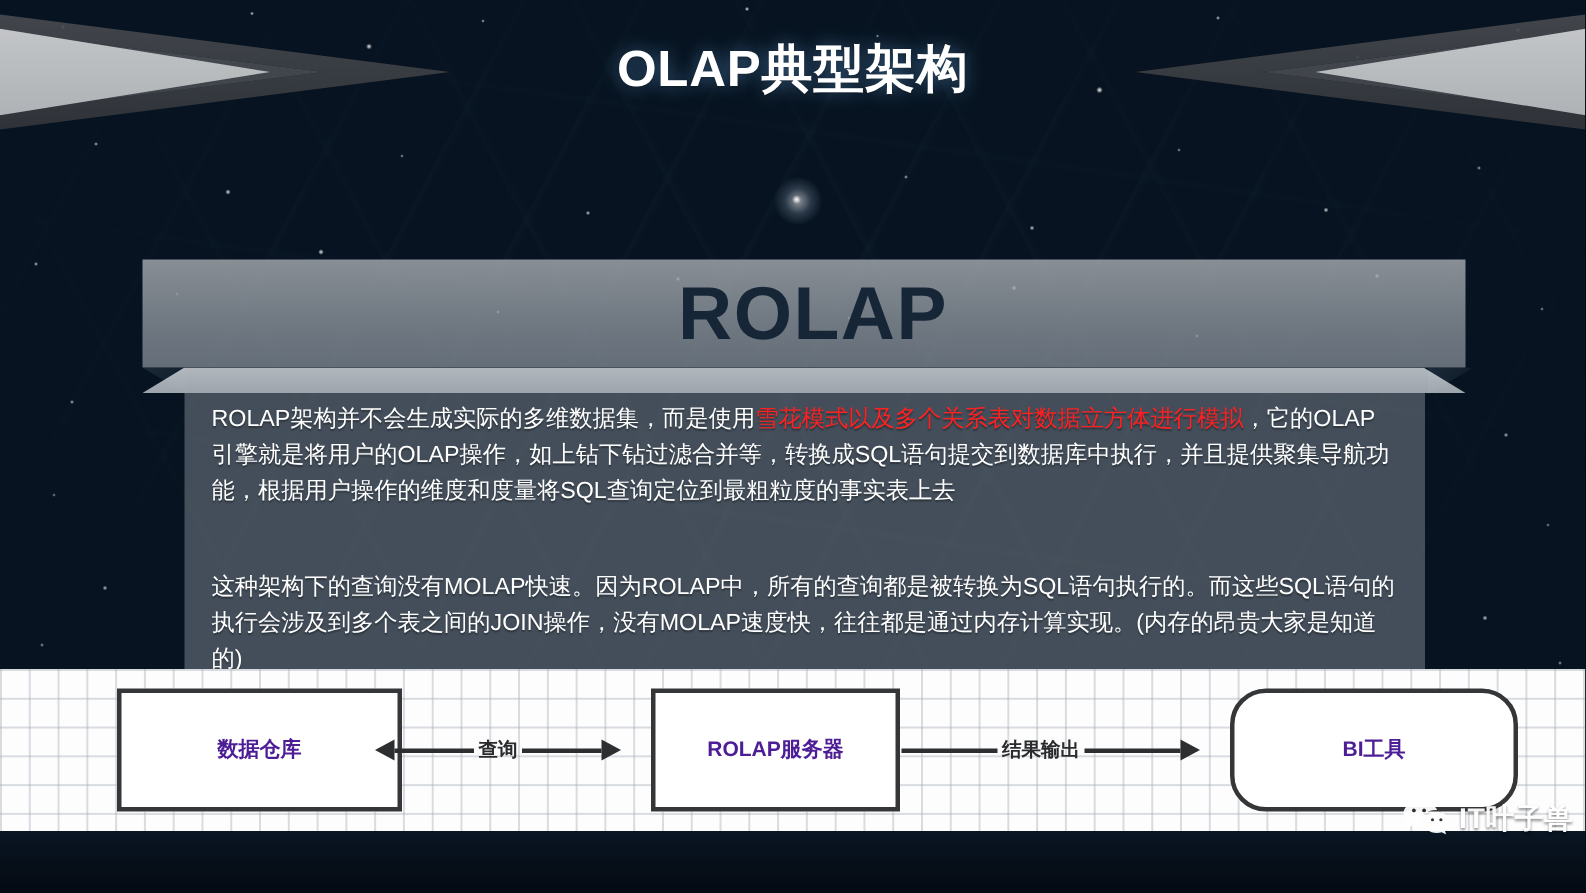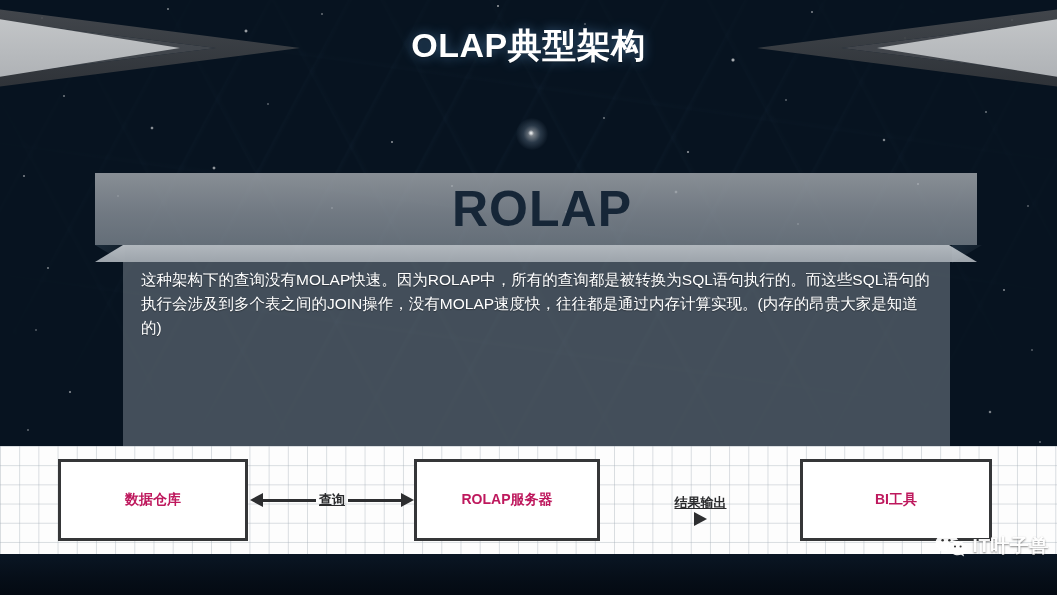--- a/index.html
+++ b/index.html
@@ -218,27 +218,28 @@
     background-size: 19.2px 19.2px;
     z-index: 5;
   }
   .node {
     position: absolute;
     border: 3px solid #353638;
     background: #ffffff;
     display: flex;
     align-items: center;
     justify-content: center;
-    color: #be185d;
+    color: #4c1d95;
     font-size: 14px;
     font-weight: bold;
+    margin-left: 20px;
   }
   .node.n1 { left: 58px;  top: 13px; width: 190px; height: 82px; }
-  .node.n2 { left: 414px; top: 13px; width: 186px; height: 82px; }
-  .node.n3 { left: 800px; top: 13px; width: 192px; height: 82px; }
+  .node.n2 { left: 414px; top: 13px; width: 166px; height: 82px; }
+  .node.n3 { left: 800px; top: 13px; width: 192px; height: 82px; border-radius: 24px; }
 
   
   .conn {
     position: absolute;
     top: 48px;
     height: 12px;
     display: flex;
     align-items: center;
   }
   .conn .line {
@@ -246,32 +247,31 @@
     height: 3px;
     background: #2d2e30;
   }
   .conn .lbl {
     font-size: 13px;
     font-weight: bold;
     color: #2a2b2d;
     padding: 0 3px;
     white-space: nowrap;
     background: transparent;
-    text-decoration: underline;
   }
   .arrow-h {
     width: 0; height: 0;
     border-top: 7px solid transparent;
     border-bottom: 7px solid transparent;
   }
   .arrow-h.right { border-left: 13px solid #2d2e30; }
   .arrow-h.left  { border-right: 13px solid #2d2e30; }
 
   .conn.c1 { left: 250px; width: 164px; }
-  .conn.c2 { left: 601px; width: 199px; flex-direction: column; }
+  .conn.c2 { left: 601px; width: 199px; }
 
   
   .watermark {
     position: absolute;
     right: 8px; bottom: 36px;
     display: flex;
     align-items: center;
     gap: 5px;
     z-index: 7;
     opacity: 0.95;
@@ -320,20 +320,21 @@
   </div>
 
   <div class="ribbon">
     <div class="ribbon-text">ROLAP</div>
   </div>
   <div class="ribbon-fold l"></div>
   <div class="ribbon-fold r"></div>
   <div class="ribbon-lip"></div>
 
   <div class="text-panel">
+    <div class="para"><span>ROLAP架构并不会生成实际的多维数据集，而是使用</span><span class="hl">雪花模式以及多个关系表对数据立方体进行模拟</span><span>，它的OLAP引擎就是将用户的OLAP操作，如上钻下钻过滤合并等，转换成SQL语句提交到数据库中执行，并且提供聚集导航功能，根据用户操作的维度和度量将SQL查询定位到最粗粒度的事实表上去</span></div>
     <div class="para">这种架构下的查询没有MOLAP快速。因为ROLAP中，所有的查询都是被转换为SQL语句执行的。而这些SQL语句的执行会涉及到多个表之间的JOIN操作，没有MOLAP速度快，往往都是通过内存计算实现。(内存的昂贵大家是知道的)</div>
   </div>
 
   <div class="diagram">
 
     <div class="node n1">
       <span>数据仓库</span>
     </div>
     <div class="node n2">
       <span>ROLAP服务器</span>

